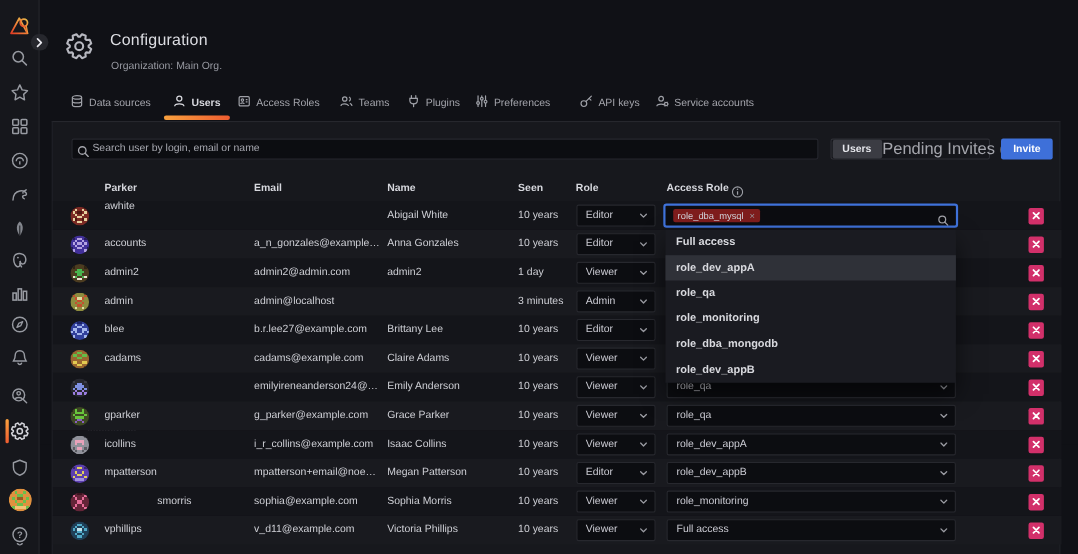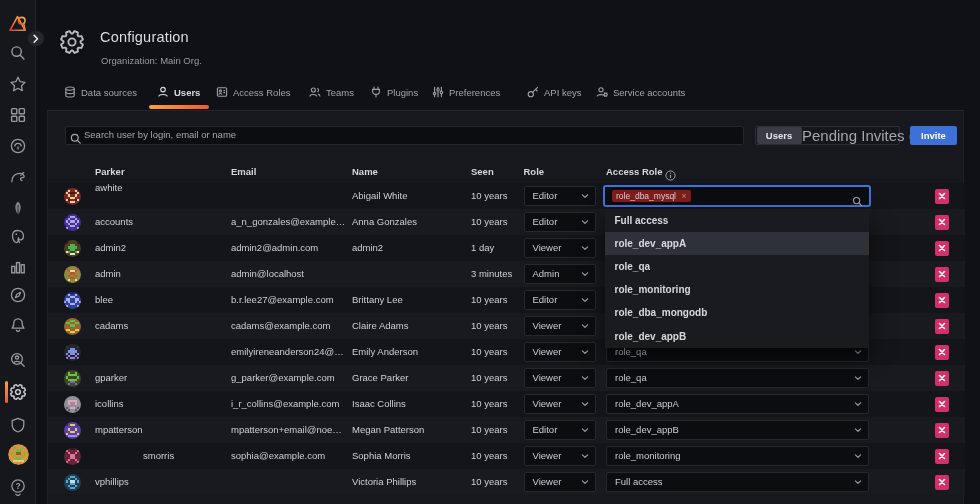--- a/index.html
+++ b/index.html
@@ -822,20 +822,21 @@
             <rect x="4" y="3" width="1" height="1" fill="#bfe2ec"></rect>
             <rect x="0" y="0" width="1" height="1" fill="#12283a"></rect>
             <rect x="0" y="1" width="1" height="1" fill="#12283a"></rect>
             <rect x="1" y="0" width="1" height="1" fill="#12283a"></rect>
             <rect x="6" y="0" width="1" height="1" fill="#12283a"></rect>
             <rect x="7" y="0" width="1" height="1" fill="#12283a"></rect>
             <rect x="7" y="1" width="1" height="1" fill="#12283a"></rect>
           </g>
         </svg></div>
 <div class="cell" style="left:47px;top:358px;">vphillips</div>
+<div class="cell" style="left:183px;top:358px;max-width:115px;overflow:hidden;text-overflow:ellipsis">v_d11@example.com</div>
 <div class="cell" style="left:304px;top:358px;">Victoria Phillips</div>
 <div class="cell" style="left:423px;top:358px;">10 years</div>
 <div class="sel" style="left:475.5px;top:361.2px;width:72.5px">
         <span class="tx">Viewer</span>
         <svg width="10" height="10" viewBox="0 0 10 10" xmlns="http://www.w3.org/2000/svg">
           <path d="M2.4 3.8 L5 6.4 L7.6 3.8" fill="none" stroke="#9a9ba2" stroke-width="1.2" stroke-linecap="round" stroke-linejoin="round"></path>
         </svg>
       </div>
 <div class="sel" style="left:558px;top:361.2px;width:263px">
         <span class="tx">Full access</span>

